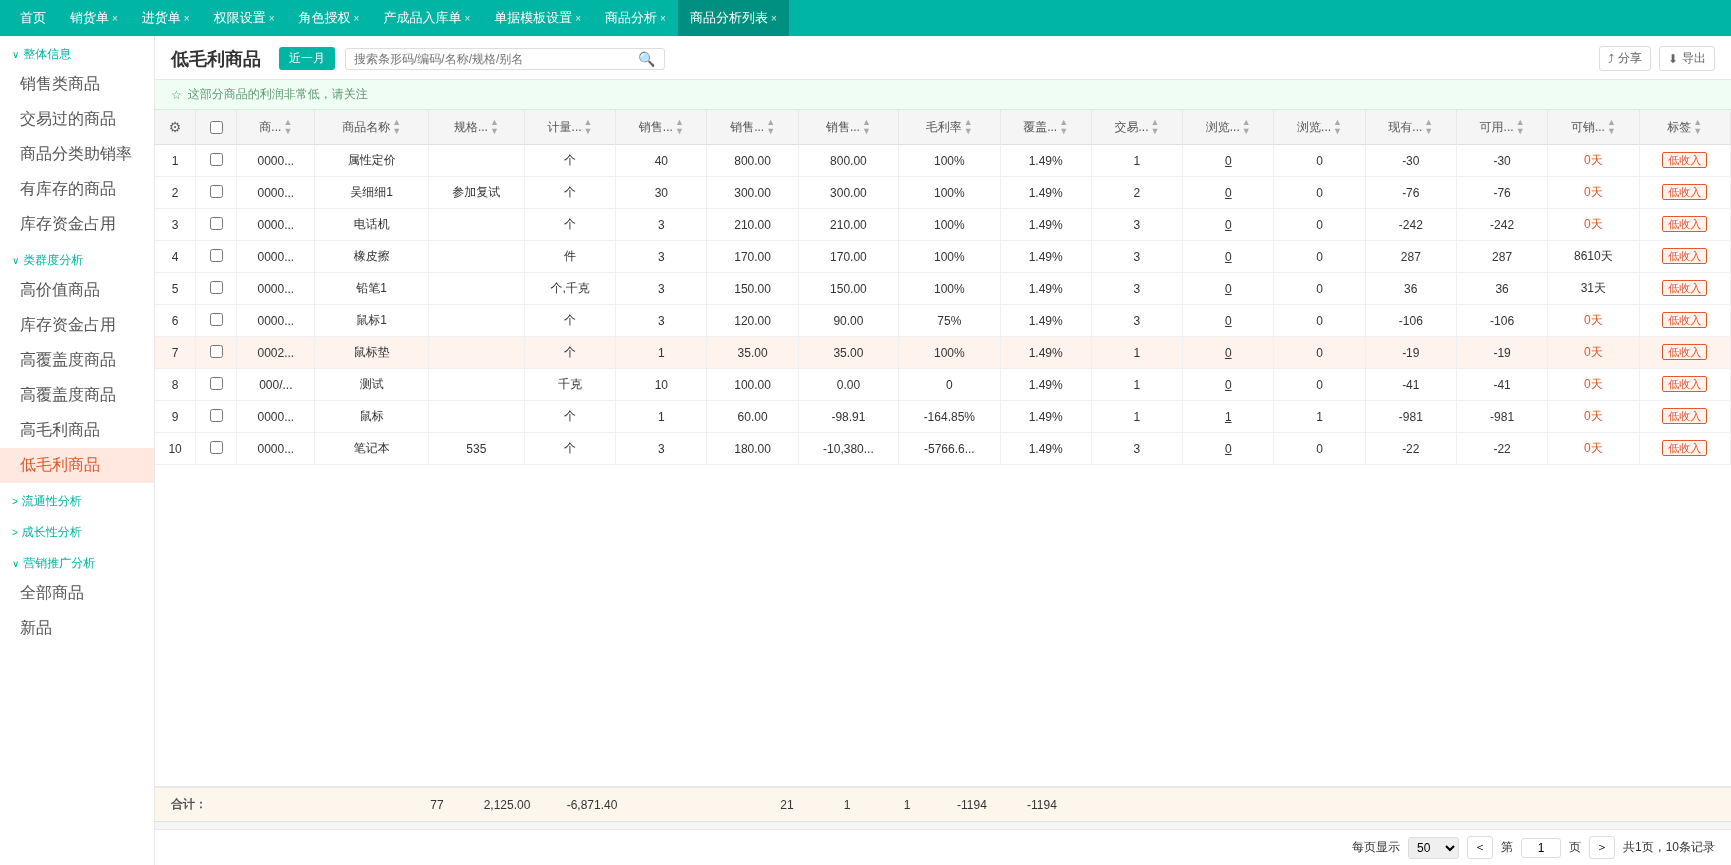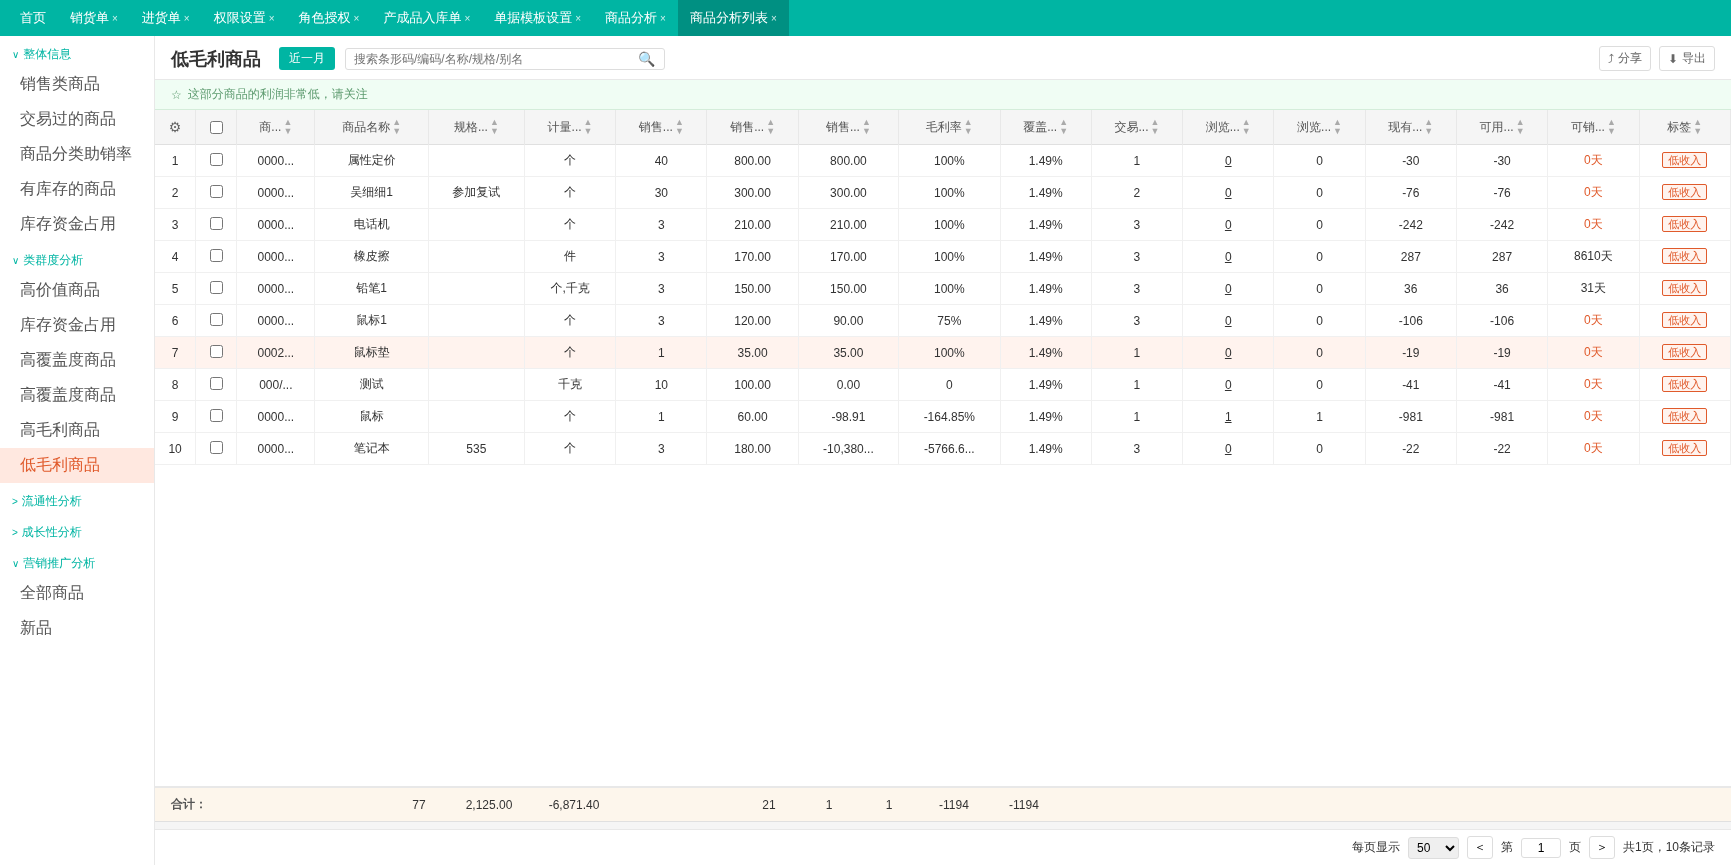--- a/index.html
+++ b/index.html
@@ -169,21 +169,21 @@
     .underline-link { text-decoration: underline; color: #333; cursor: pointer; }
 
     
     .table-footer {
       background: #fdf6ec;
       border-top: 2px solid #e8e8e8;
       padding: 8px 16px;
       display: flex;
       align-items: center;
       font-size: 12px;
-      gap: 2px;
+      gap: 20px;
     }
     .footer-label { font-weight: bold; color: #555; }
 
     
     .pagination-bar {
       background: #fff;
       border-top: 1px solid #e8e8e8;
       padding: 6px 16px;
       display: flex;
       align-items: center;

